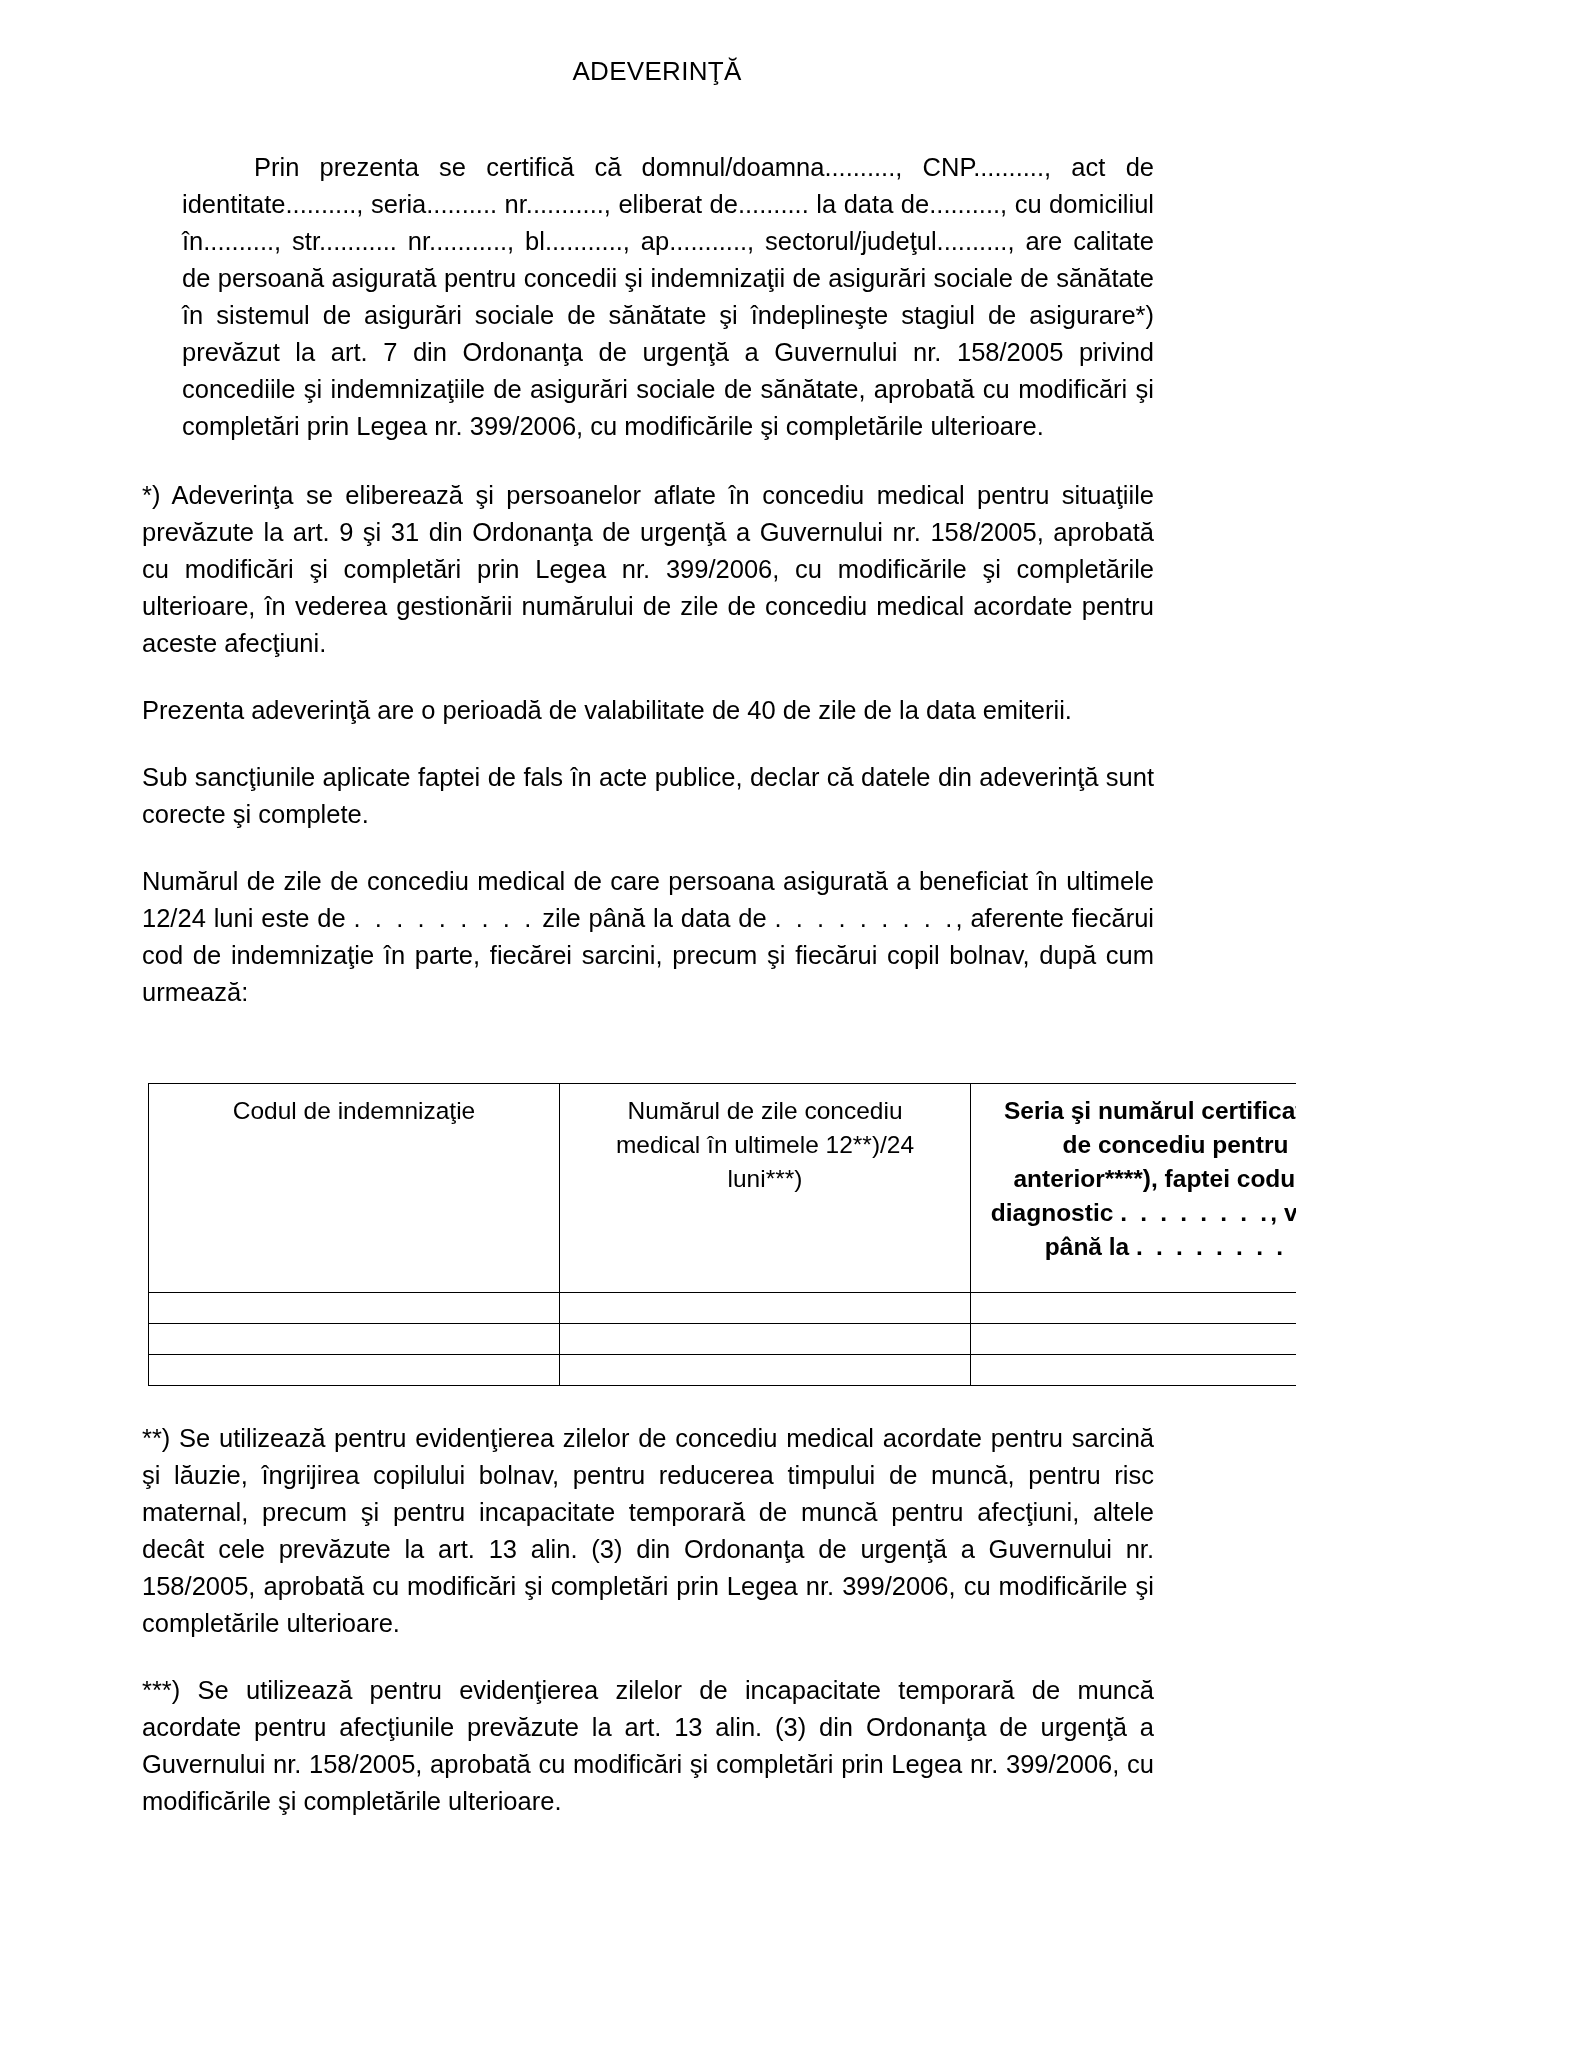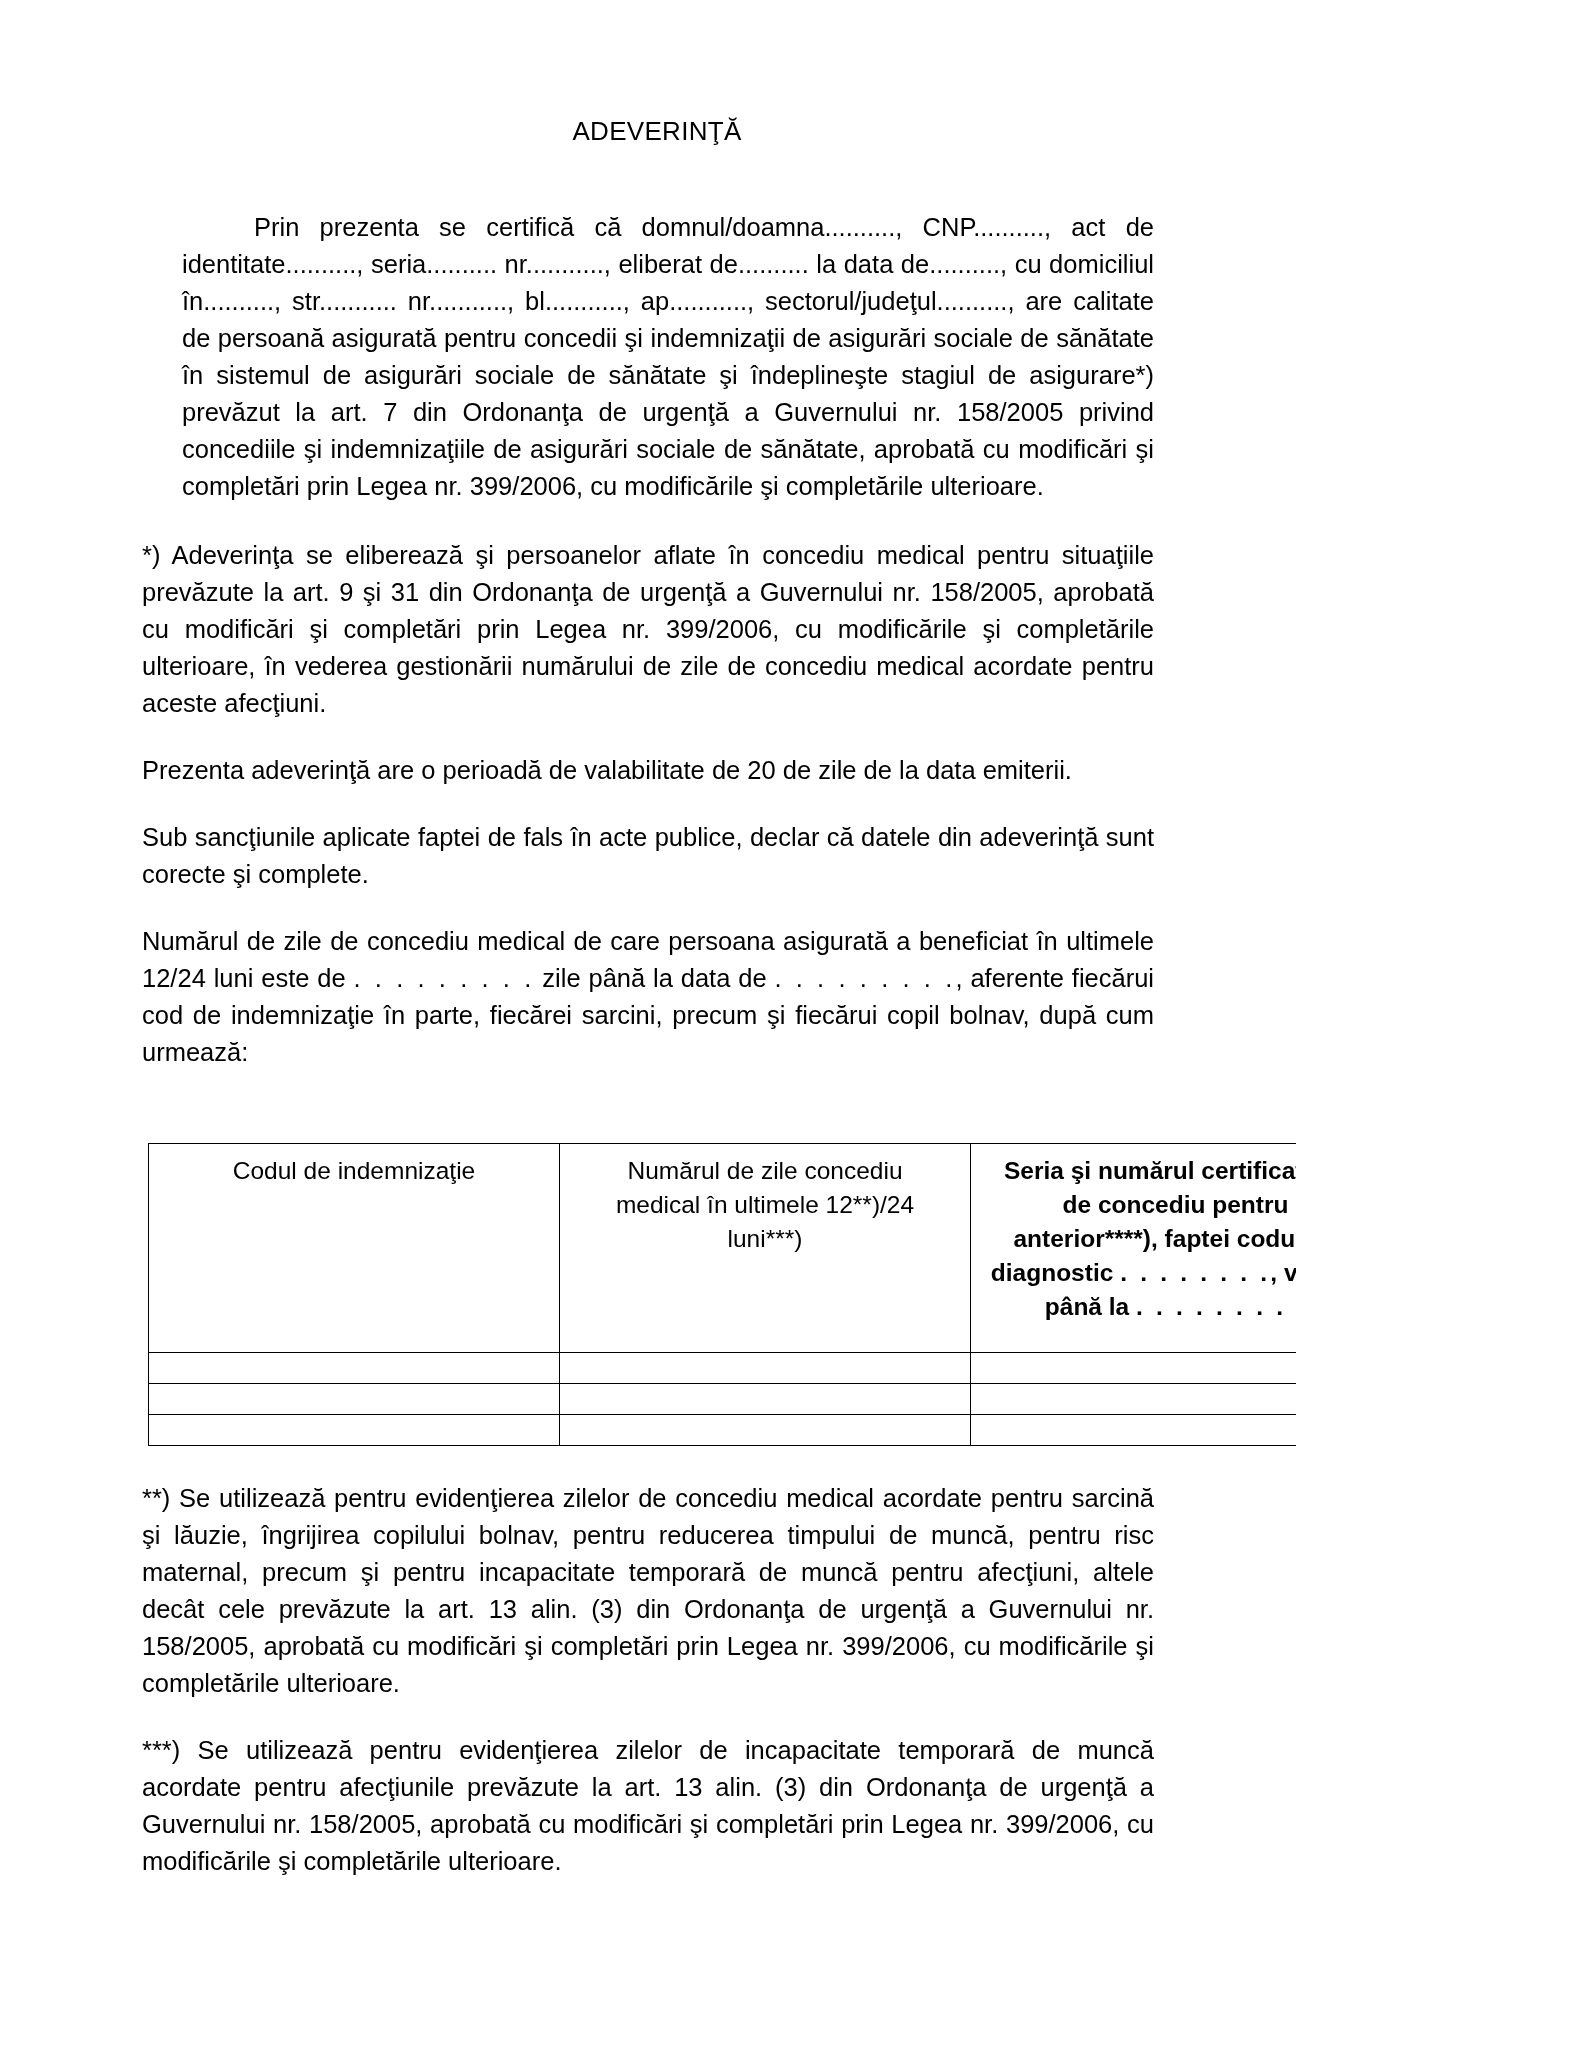--- a/index.html
+++ b/index.html
@@ -10,21 +10,21 @@
   body {
     font-family: "Liberation Sans", sans-serif;
     color: #000000;
   }
   .page {
     position: relative;
     width: 1296px;
     height: 2048px;
     background: #ffffff;
     box-sizing: border-box;
-    padding: 116px 142px 0 142px;
+    padding: 56px 142px 0 142px;
     overflow: hidden;
   }
   .doc-title {
     text-align: center;
     font-size: 26px;
     line-height: 1.2;
     letter-spacing: 0.3px;
     margin: 0 0 62px 0;
     padding-left: 18px;
   }
@@ -86,21 +86,21 @@
   <div class="doc-title">ADEVERINŢĂ</div>
 
   <p class="para indent block-first">Prin prezenta se certifică că domnul/doamna.........., CNP.........., act de identitate.........., seria.......... nr..........., eliberat de.......... la data de.........., cu domiciliul în.........., str........... nr..........., bl..........., ap..........., sectorul/judeţul.........., are calitate de persoană asigurată pentru concedii şi indemnizaţii de asigurări sociale de sănătate în sistemul de asigurări sociale de sănătate şi îndeplineşte stagiul de asigurare*) prevăzut la art. 7 din Ordonanţa de urgenţă a Guvernului nr. 158/2005 privind concediile şi indemnizaţiile de asigurări sociale de sănătate, aprobată cu modificări şi completări prin Legea nr. 399/2006, cu modificările şi completările ulterioare.</p>
 
   <div class="spacer-sm"></div>
 
   <p class="para">*) Adeverinţa se eliberează şi persoanelor aflate în concediu medical pentru situaţiile prevăzute la art. 9 şi 31 din Ordonanţa de urgenţă a Guvernului nr. 158/2005, aprobată cu modificări şi completări prin Legea nr. 399/2006, cu modificările şi completările ulterioare, în vederea gestionării numărului de zile de concediu medical acordate pentru aceste afecţiuni.</p>
 
   <div class="spacer-sm"></div>
 
-  <p class="para">Prezenta adeverinţă are o perioadă de valabilitate de 20 de zile de la data emiterii.</p>
+  <p class="para">Prezenta adeverinţă are o perioadă de valabilitate de 40 de zile de la data emiterii.</p>
 
   <div class="spacer-sm"></div>
 
   <p class="para">Sub sancţiunile aplicate faptei de fals în acte publice, declar că datele din adeverinţă sunt corecte şi complete.</p>
 
   <div class="spacer-sm"></div>
 
   <p class="para"><span>Numărul de zile de concediu medical de care persoana asigurată a beneficiat în ultimele 12/24 luni este de </span><span class="dots-wide">. . . . . . . . .</span><span> zile până la data de </span><span class="dots-wide">. . . . . . . . .</span><span>, aferente fiecărui cod de indemnizaţie în parte, fiecărei sarcini, precum şi fiecărui copil bolnav, după cum urmează:</span></p>
 
   <div class="spacer-lg"></div>

